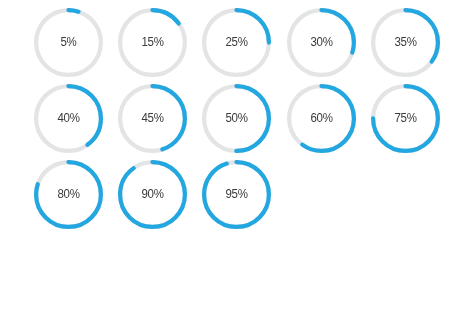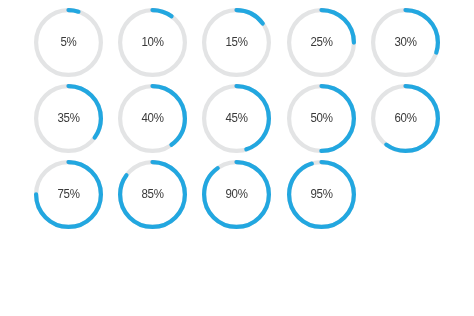--- a/index.html
+++ b/index.html
@@ -103,32 +103,20 @@
         </svg>
         <div class="donut-label" style="color: rgb(58, 58, 58);">5%</div>
       </div>
     </div>
     <div class="donut-cell">
       <div class="donut">
         <svg viewBox="0 0 69 69">
           <g transform="rotate(-90 34.5 34.5)">
             <circle class="ring-track" cx="34.5" cy="34.5" r="32.4" stroke="#e3e4e5"></circle>
             <circle class="ring-fringe" cx="34.5" cy="34.5" r="32.4" stroke="#e88fb8" stroke-dasharray="4.478654486957608 203.57520395261858" stroke-dashoffset="2.442902447431423"></circle>
-            <circle class="ring-value" cx="34.5" cy="34.5" r="32.4" stroke="#22a7e0" stroke-dasharray="20.357520395261858 203.57520395261858"></circle>
-          </g>
-        </svg>
-        <div class="donut-label" style="color: rgb(58, 58, 58);">10%</div>
-      </div>
-    </div>
-    <div class="donut-cell">
-      <div class="donut">
-        <svg viewBox="0 0 69 69">
-          <g transform="rotate(-90 34.5 34.5)">
-            <circle class="ring-track" cx="34.5" cy="34.5" r="32.4" stroke="#e3e4e5"></circle>
-            <circle class="ring-fringe" cx="34.5" cy="34.5" r="32.4" stroke="#e88fb8" stroke-dasharray="4.478654486957608 203.57520395261858" stroke-dashoffset="2.442902447431423"></circle>
             <circle class="ring-value" cx="34.5" cy="34.5" r="32.4" stroke="#22a7e0" stroke-dasharray="30.536280592892787 203.57520395261858"></circle>
           </g>
         </svg>
         <div class="donut-label" style="color: rgb(58, 58, 58);">15%</div>
       </div>
     </div>
     <div class="donut-cell">
       <div class="donut">
         <svg viewBox="0 0 69 69">
           <g transform="rotate(-90 34.5 34.5)">
@@ -223,24 +211,24 @@
         </svg>
         <div class="donut-label" style="color: rgb(58, 58, 58);">75%</div>
       </div>
     </div>
     <div class="donut-cell">
       <div class="donut">
         <svg viewBox="0 0 69 69">
           <g transform="rotate(-90 34.5 34.5)">
             <circle class="ring-track" cx="34.5" cy="34.5" r="32.4" stroke="#e3e4e5"></circle>
             <circle class="ring-fringe" cx="34.5" cy="34.5" r="32.4" stroke="#e88fb8" stroke-dasharray="4.478654486957608 203.57520395261858" stroke-dashoffset="2.442902447431423"></circle>
-            <circle class="ring-value" cx="34.5" cy="34.5" r="32.4" stroke="#22a7e0" stroke-dasharray="173.0389233597258 203.57520395261858"></circle>
-          </g>
-        </svg>
-        <div class="donut-label" style="color: rgb(58, 58, 58);">85%</div>
+            <circle class="ring-value" cx="34.5" cy="34.5" r="32.4" stroke="#22a7e0" stroke-dasharray="162.86016316209486 203.57520395261858"></circle>
+          </g>
+        </svg>
+        <div class="donut-label" style="color: rgb(58, 58, 58);">80%</div>
       </div>
     </div>
     <div class="donut-cell">
       <div class="donut">
         <svg viewBox="0 0 69 69">
           <g transform="rotate(-90 34.5 34.5)">
             <circle class="ring-track" cx="34.5" cy="34.5" r="32.4" stroke="#e3e4e5"></circle>
             <circle class="ring-fringe" cx="34.5" cy="34.5" r="32.4" stroke="#e88fb8" stroke-dasharray="4.478654486957608 203.57520395261858" stroke-dashoffset="2.442902447431423"></circle>
             <circle class="ring-value" cx="34.5" cy="34.5" r="32.4" stroke="#22a7e0" stroke-dasharray="183.21768355735674 203.57520395261858"></circle>
           </g>

